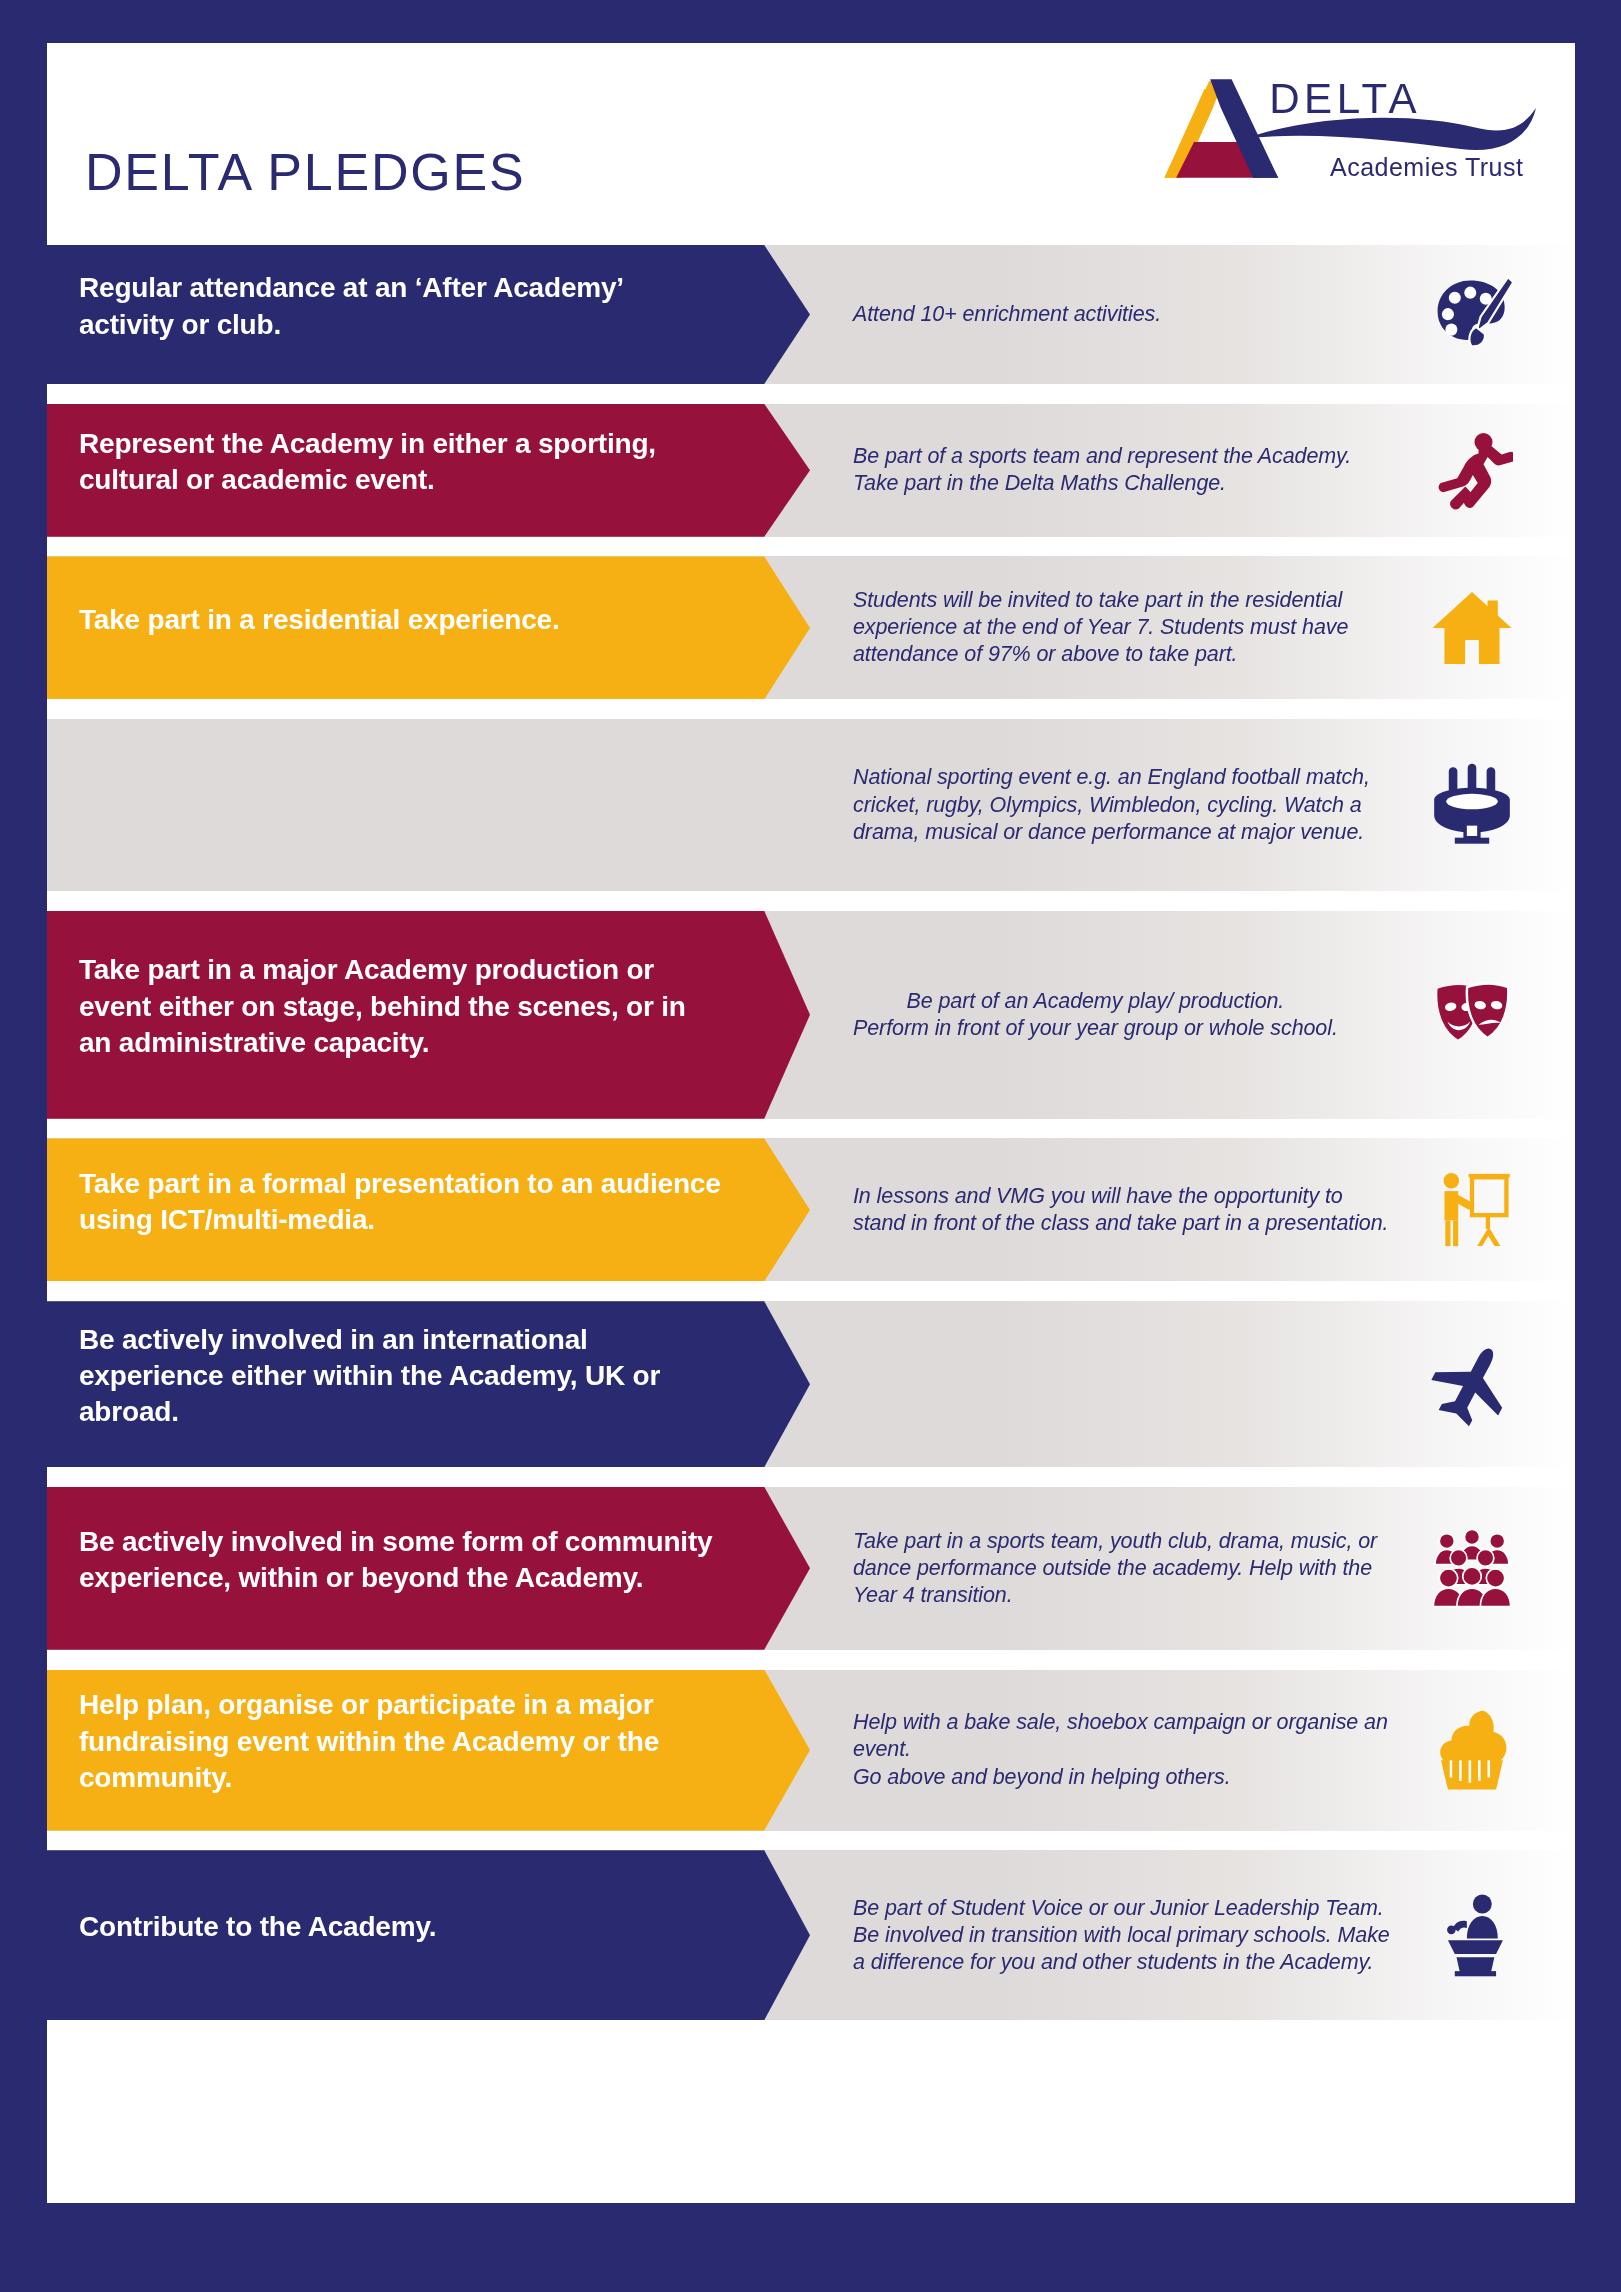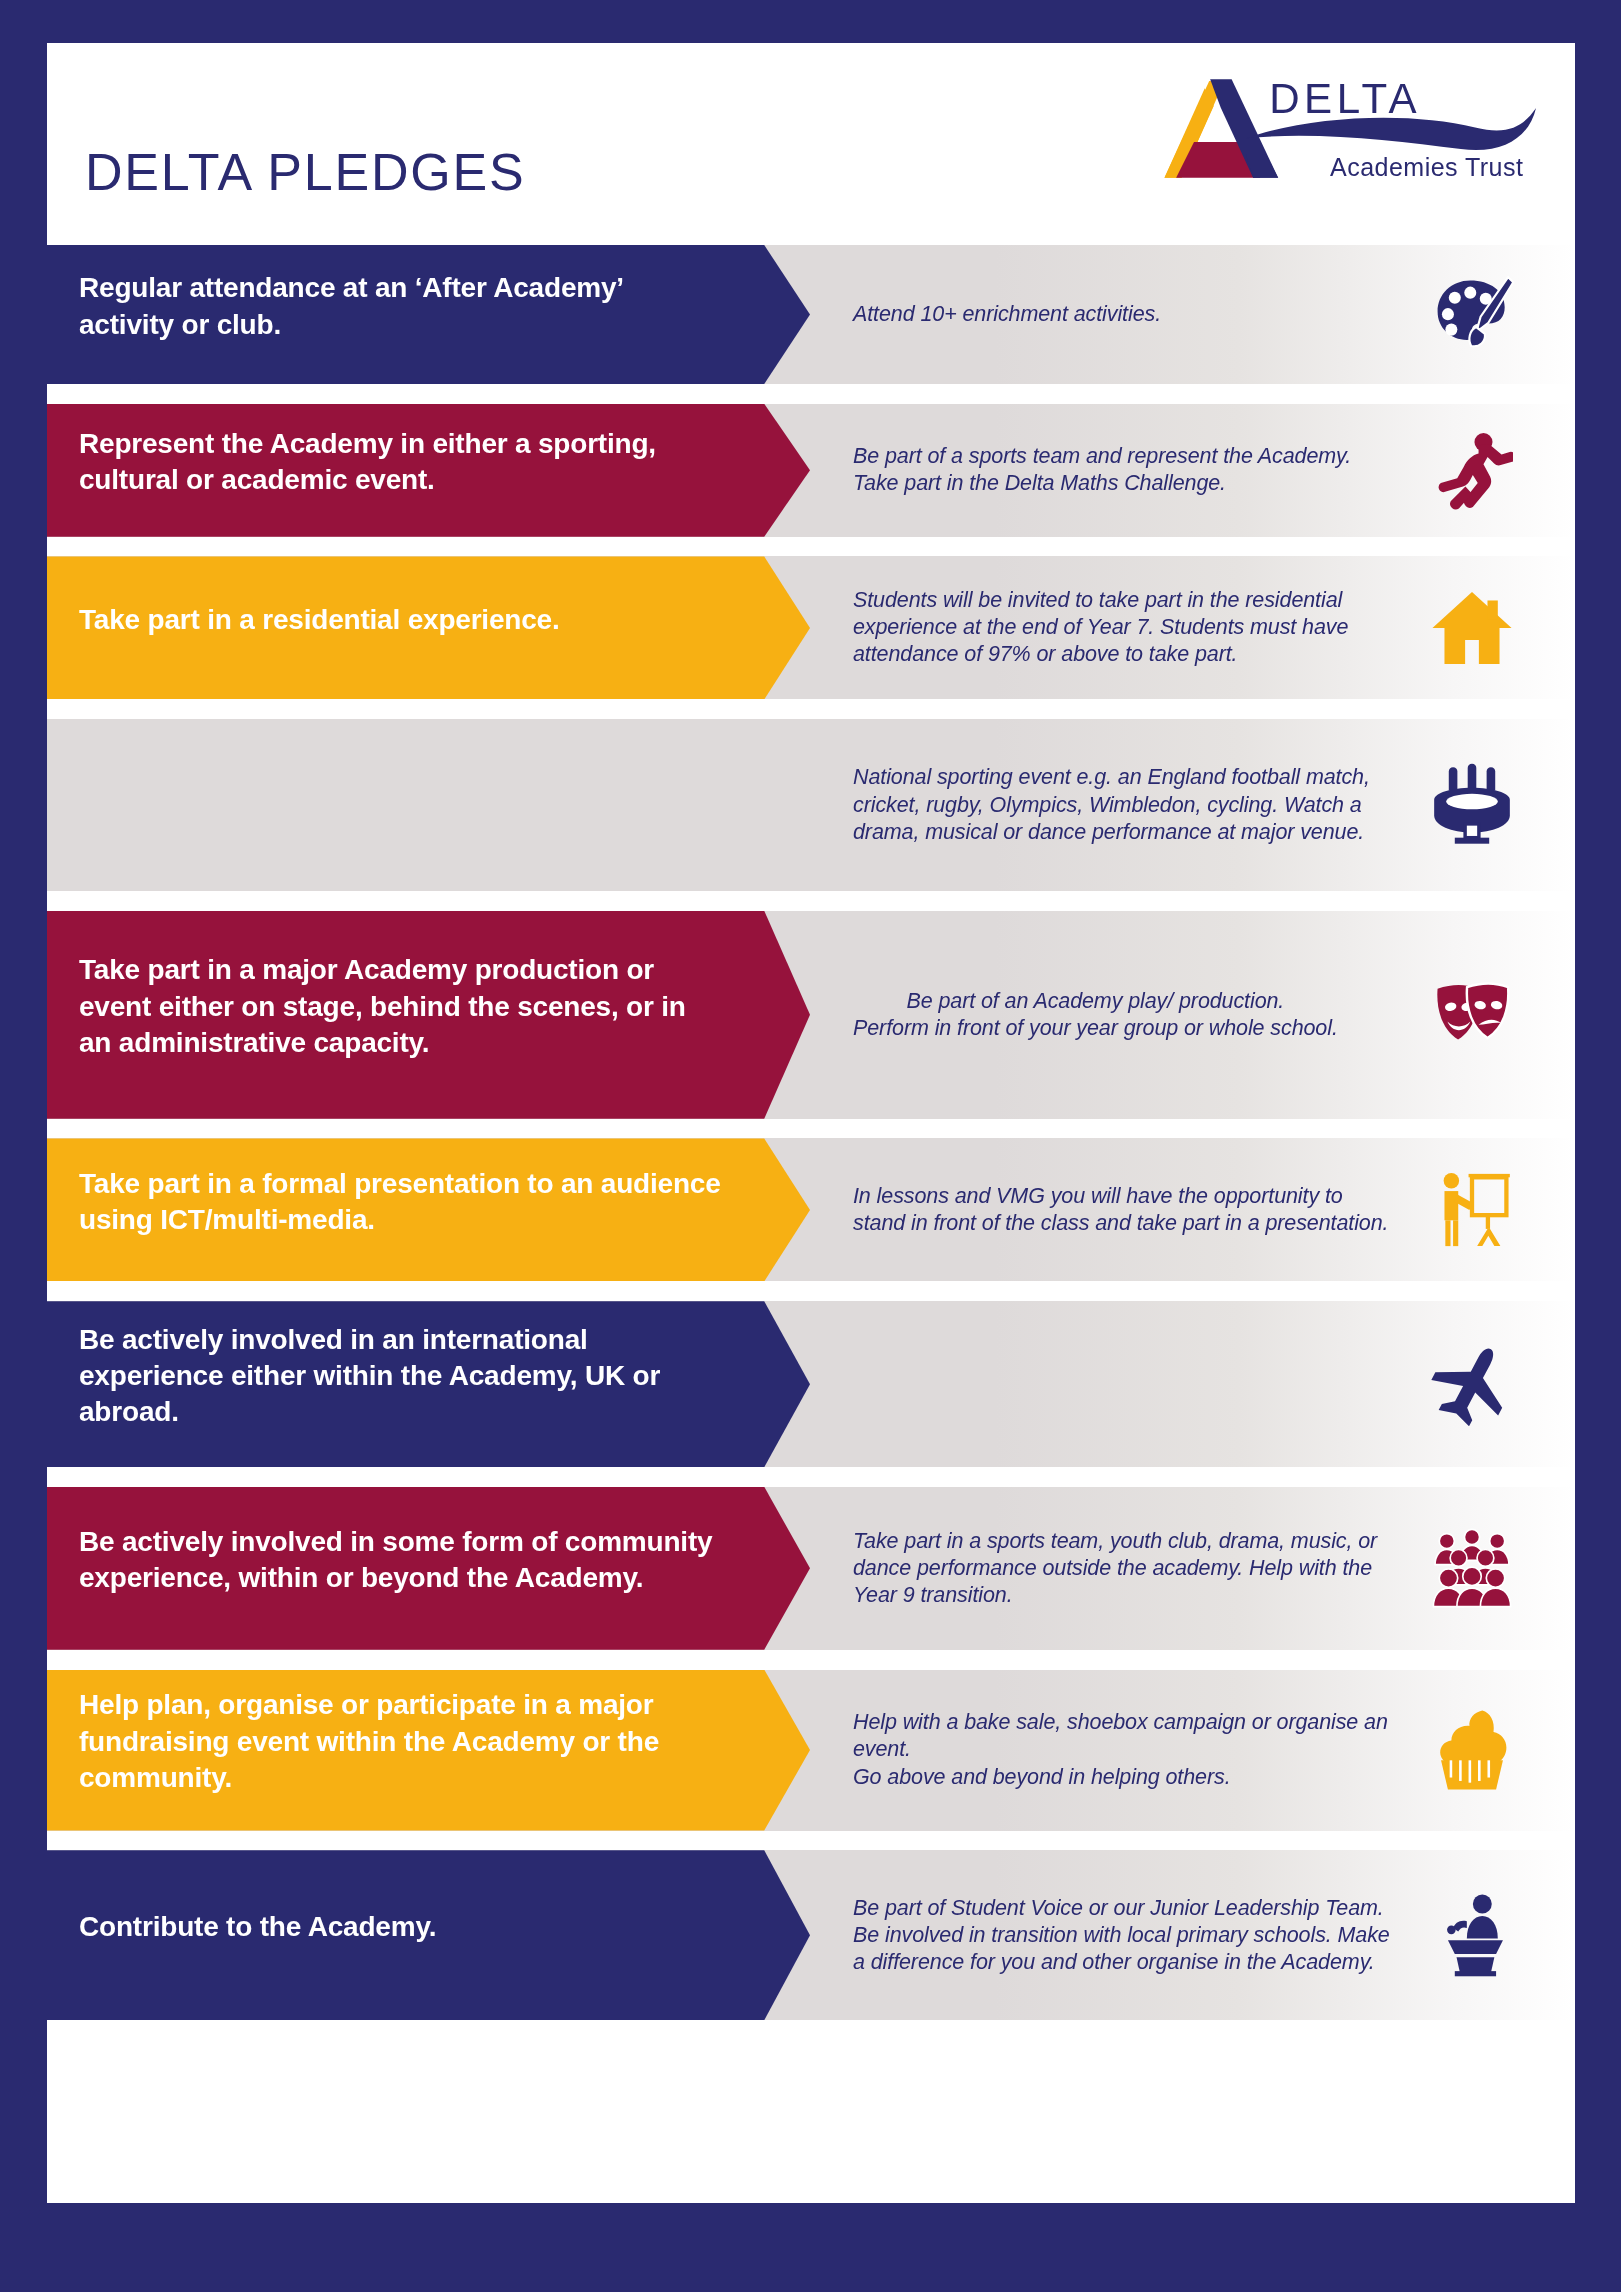--- a/index.html
+++ b/index.html
@@ -299,21 +299,21 @@
           </svg>
         </div>
       </div>
 
       <div class="row r8">
         <div class="row-strip"></div>
         <div class="row-banner maroon">
           <div class="pledge-text">Be actively involved in some form of community experience, within or beyond the Academy.</div>
         </div>
         <div class="row-desc">
-          <div class="desc-text">Take part in a sports team, youth club, drama, music, or dance performance outside the academy. Help with the Year 9 transition.</div>
+          <div class="desc-text">Take part in a sports team, youth club, drama, music, or dance performance outside the academy. Help with the Year 4 transition.</div>
         </div>
         <div class="row-icon">
           <svg viewBox="0 0 100 100" width="84" height="84">
             <g fill="#96123c" stroke="#ffffff" stroke-width="2">
               <circle cx="20" cy="18" r="9"></circle>
                 <path d="M6 46 c0-11 6-18 14-18 s14 7 14 18z"></path>
               <circle cx="50" cy="13" r="9"></circle>
                 <path d="M36 41 c0-11 6-18 14-18 s14 7 14 18z"></path>
               <circle cx="80" cy="18" r="9"></circle>
                 <path d="M66 46 c0-11 6-18 14-18 s14 7 14 18z"></path>
@@ -355,21 +355,21 @@
           </svg>
         </div>
       </div>
 
       <div class="row r10">
         <div class="row-strip"></div>
         <div class="row-banner navy">
           <div class="pledge-text">Contribute to the Academy.</div>
         </div>
         <div class="row-desc">
-          <div class="desc-text">Be part of Student Voice or our Junior Leadership Team. Be involved in transition with local primary schools. Make a difference for you and other organise in the Academy.</div>
+          <div class="desc-text">Be part of Student Voice or our Junior Leadership Team. Be involved in transition with local primary schools. Make a difference for you and other students in the Academy.</div>
         </div>
         <div class="row-icon">
           <svg viewBox="0 0 100 100" width="86" height="86">
             <circle cx="62" cy="14" r="11" fill="#2a2a70"></circle>
             <path d="M44 54 c0 -16 8 -26 18 -26 s18 10 18 26z" fill="#2a2a70"></path>
             <path d="M44 34 c-8 -2 -14 2 -16 8 l6 4 c2 -4 6 -6 10 -4z" fill="#2a2a70"></path>
             <circle cx="26" cy="44" r="5" fill="#2a2a70"></circle>
             <path d="M22 56 h64 l-8 16 H30z" fill="#2a2a70"></path>
             <path d="M32 76 h44 l-4 18 H36z" fill="#2a2a70"></path>
             <rect x="30" y="92" width="48" height="6" fill="#2a2a70"></rect>

